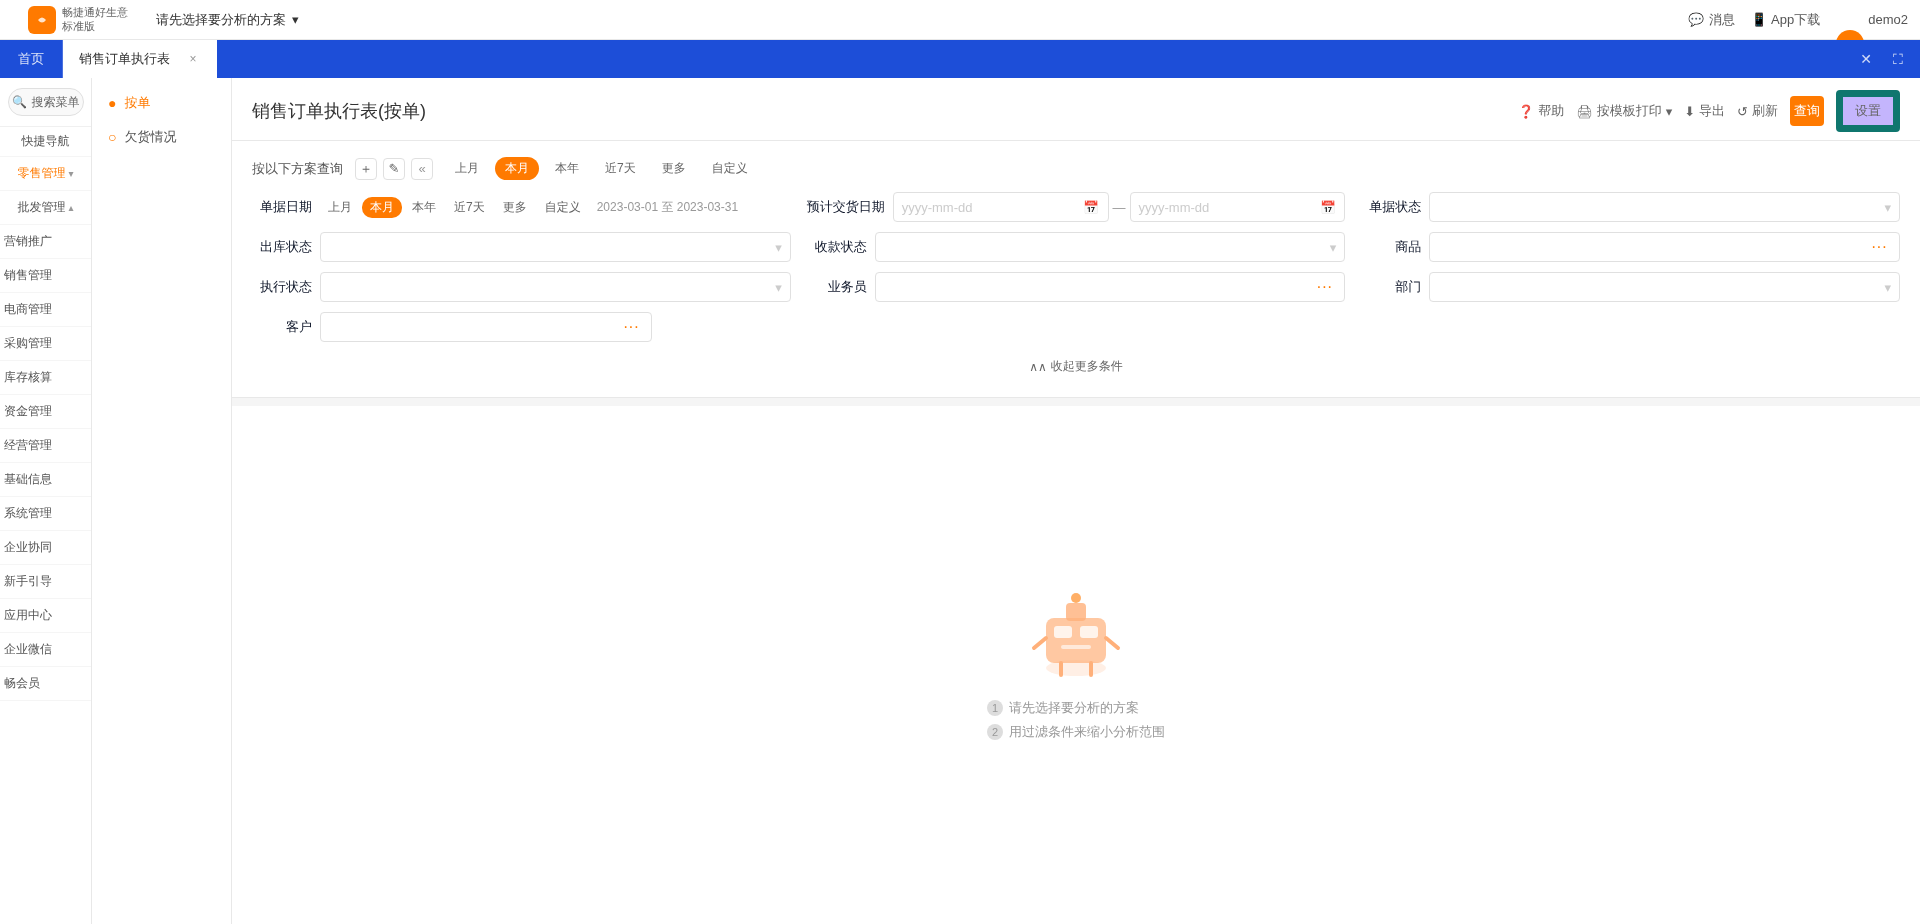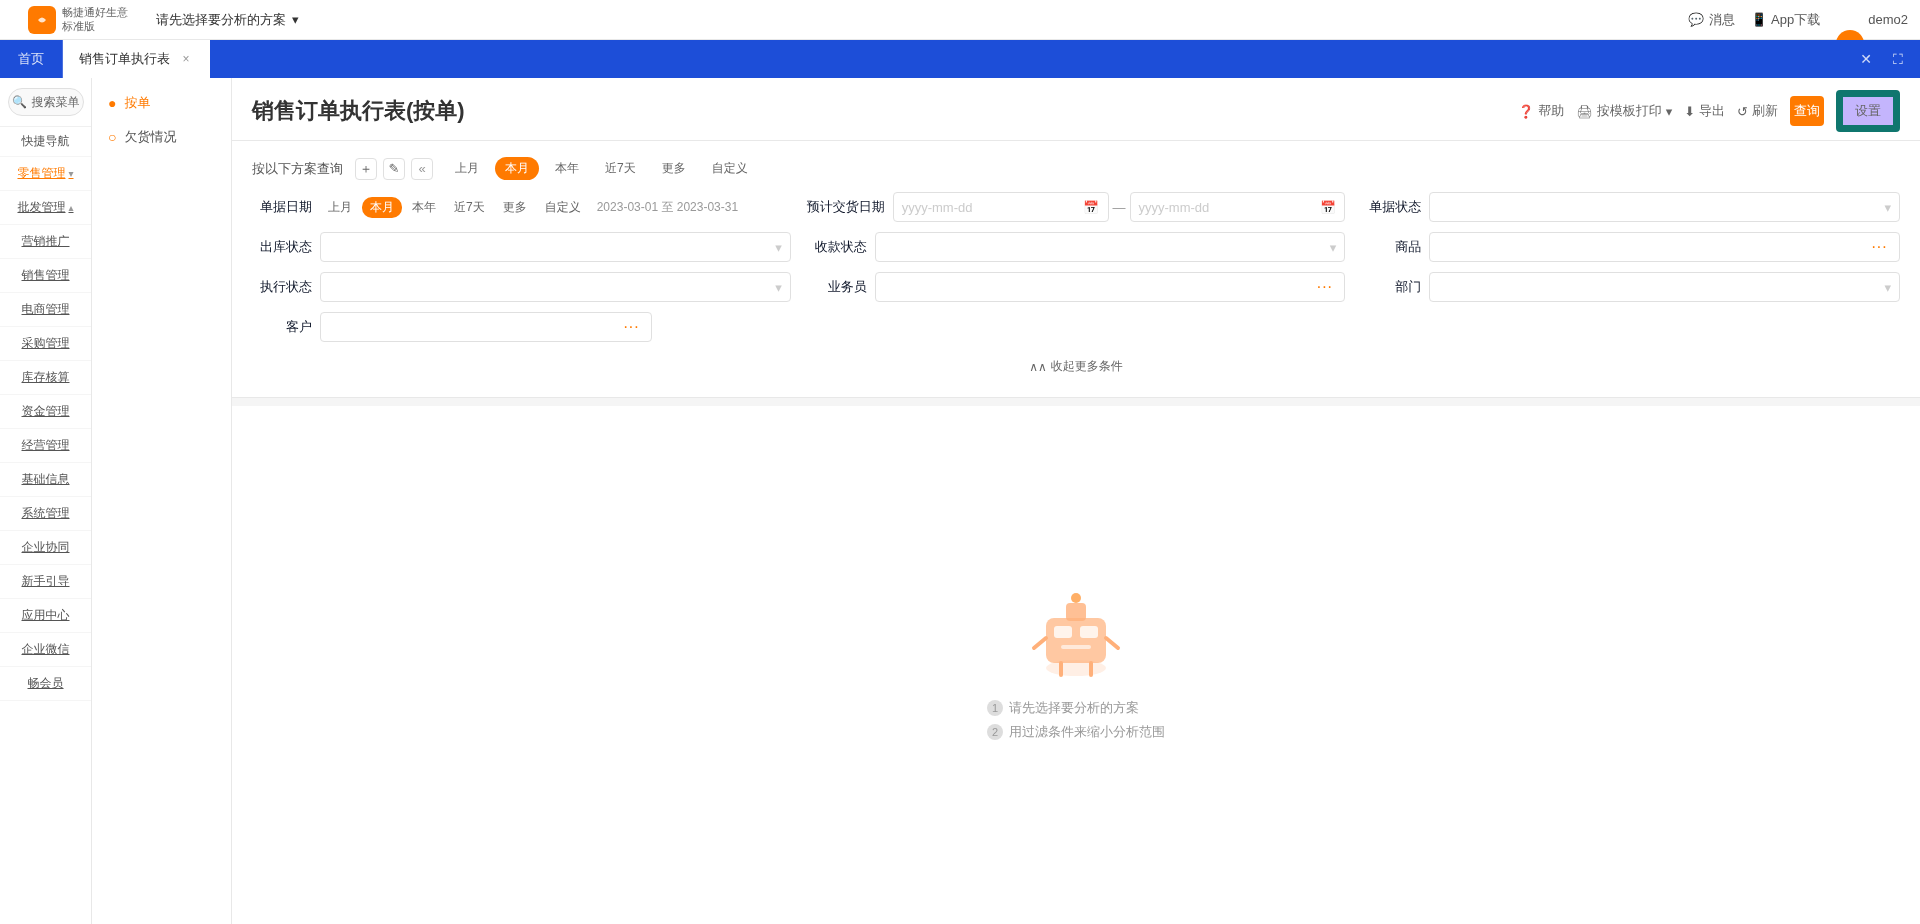--- a/index.html
+++ b/index.html
@@ -93,21 +93,21 @@
       color: rgba(255,255,255,0.85);
       cursor: pointer;
       font-size: 13px;
       border-right: 1px solid rgba(255,255,255,0.2);
     }
     .tab-item {
       height: 38px;
       padding: 0 16px;
       display: flex;
       align-items: center;
-      gap: 8px;
+      gap: 15px;
       background: #fff;
       color: #333;
       cursor: pointer;
       font-size: 13px;
       position: relative;
     }
     .tab-close {
       width: 16px;
       height: 16px;
       display: flex;
@@ -168,26 +168,24 @@
       display: flex;
       align-items: center;
       justify-content: center;
       gap: 4px;
       cursor: pointer;
       font-size: 12px;
       color: #666;
     }
     .sidebar-item {
       padding: 8px 4px;
-      text-align: center;
       cursor: pointer;
       font-size: 12px;
       color: #555;
       border-bottom: 1px solid #f5f5f5;
-      text-decoration: underline;
     }
     .sidebar-item.active { color: #ff7a00; }
     .sidebar-item-with-arrow {
       display: flex;
       align-items: center;
       justify-content: center;
       gap: 3px;
     }
     .sidebar-nav-section {
       padding: 6px 20px;
@@ -211,22 +209,22 @@
     .page-header {
       background: #fff;
       padding: 12px 20px 8px 20px;
       display: flex;
       align-items: center;
       justify-content: space-between;
       border-bottom: 1px solid #e8e8e8;
       flex-shrink: 0;
     }
     .page-title {
-      font-size: 22px;
-      font-weight: 700;
+      font-size: 18px;
+      font-weight: 400;
       color: #333;
     }
     .page-actions {
       display: flex;
       align-items: center;
       gap: 12px;
     }
     .page-action-btn {
       display: flex;
       align-items: center;

